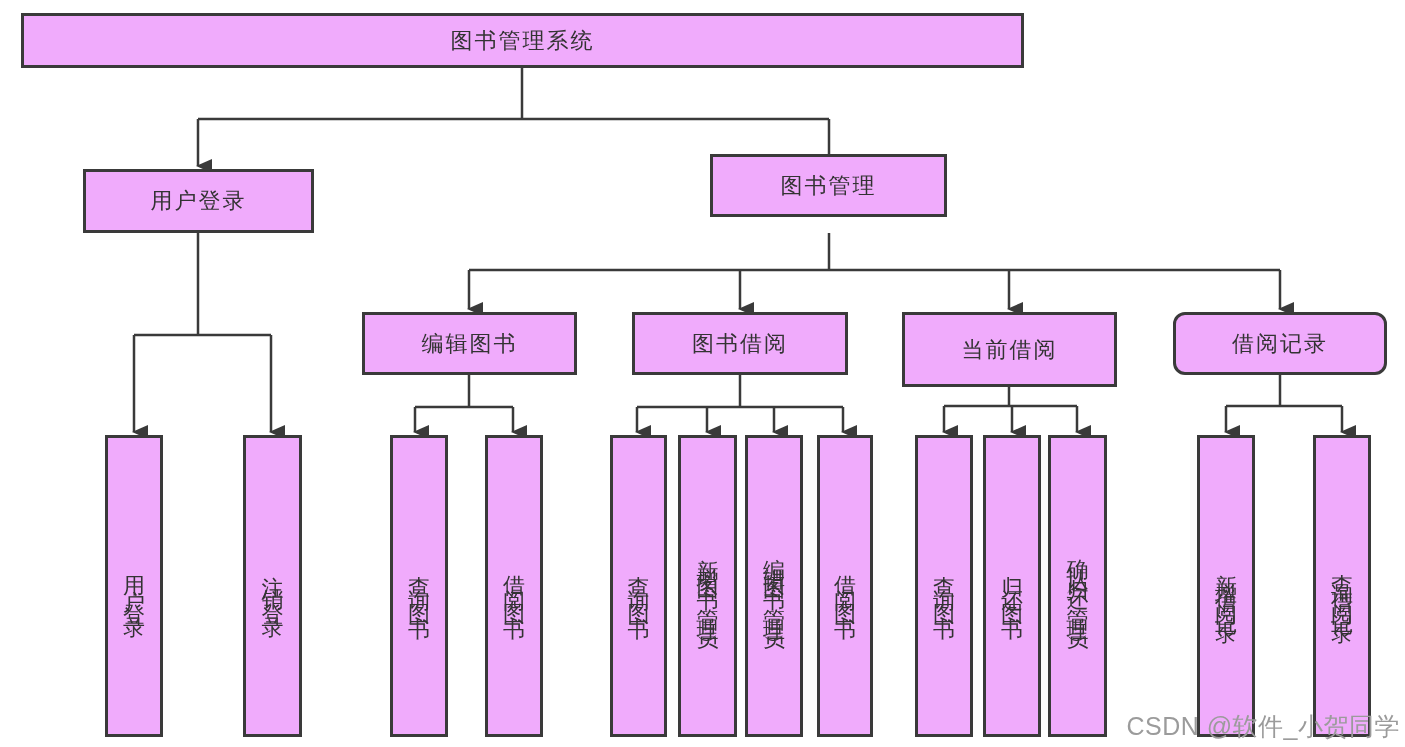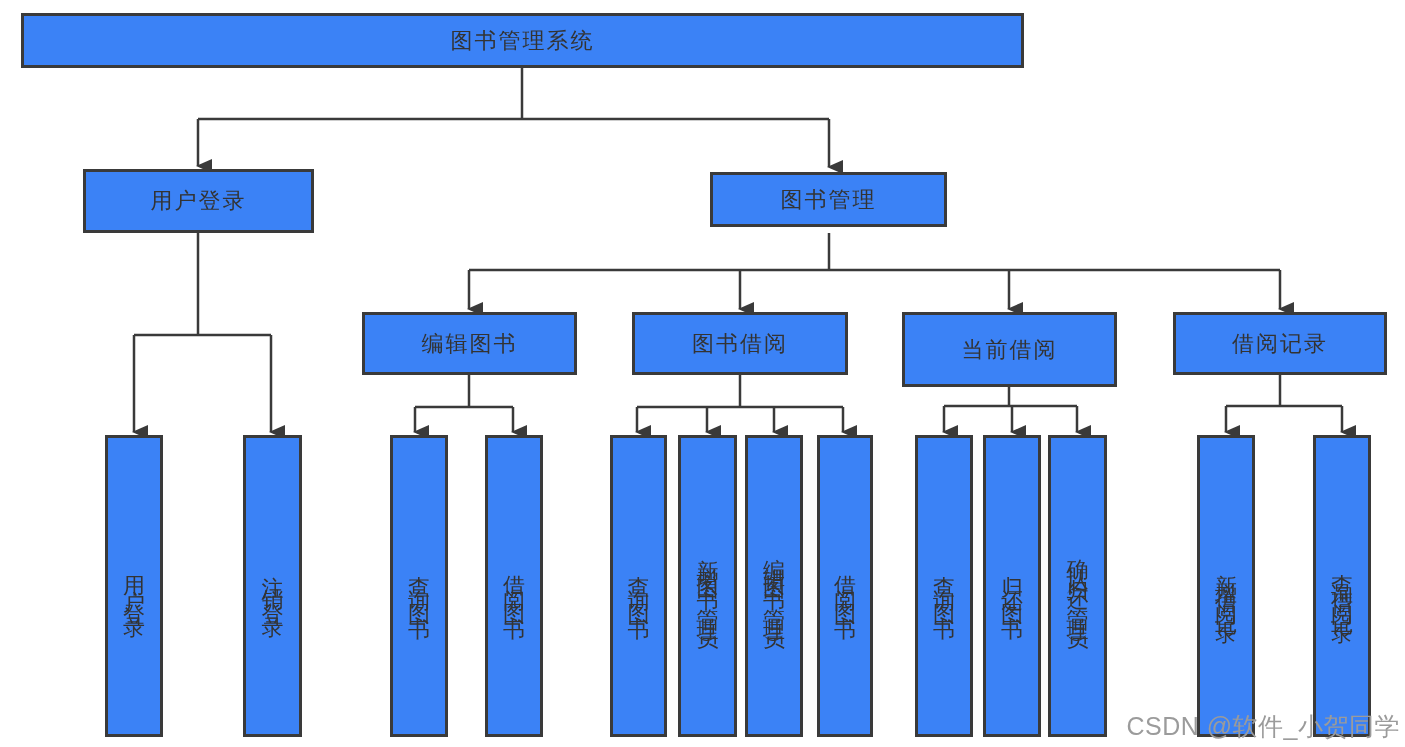--- a/index.html
+++ b/index.html
@@ -15,21 +15,21 @@
     width:1405px;height:747px;overflow:hidden;
   }
   .canvas{
     position:relative;width:1405px;height:747px;background:var(--bg);
   }
   .connectors{
     position:absolute;left:0;top:0;width:1405px;height:747px;z-index:1;
   }
   .node{
     position:absolute;z-index:2;
-    background:#3b82f6;border:3px solid var(--line);
+    background:#f0abfc;border:3px solid var(--line);
     display:flex;align-items:center;justify-content:center;
     color:var(--text);font-size:22px;line-height:1;
     letter-spacing:2px;
   }
   .node.vert{
     letter-spacing:0;
   }
   .node.vert .vtxt{
     writing-mode:vertical-rl;text-orientation:mixed;
     line-height:1;letter-spacing:10px;font-size:22px;color:var(--text);
@@ -96,34 +96,34 @@
     </g>
   </svg>
 
   <div class="node" style="left:21px;top:13px;width:1003px;height:55px;">
     <span>图书管理系统</span>
   </div>
 
   <div class="node" style="left:83px;top:169px;width:231px;height:64px;">
     <span>用户登录</span>
   </div>
-  <div class="node" style="left:710px;top:172px;width:237px;height:55px;">
+  <div class="node" style="left:710px;top:154px;width:237px;height:63px;">
     <span>图书管理</span>
   </div>
 
   <div class="node" style="left:362px;top:312px;width:215px;height:63px;">
     <span>编辑图书</span>
   </div>
   <div class="node" style="left:632px;top:312px;width:216px;height:63px;">
     <span>图书借阅</span>
   </div>
   <div class="node" style="left:902px;top:312px;width:215px;height:75px;">
     <span>当前借阅</span>
   </div>
-  <div class="node" style="left:1173px;top:312px;width:214px;height:63px;">
+  <div class="node" style="left:1173px;top:312px;width:214px;height:63px;border-radius:12px;">
     <span>借阅记录</span>
   </div>
 
   <div class="node vert" style="left:105px;top:435px;width:58px;height:302px;">
     <span class="vtxt sp-wide">用户登录</span>
   </div>
   <div class="node vert" style="left:243px;top:435px;width:59px;height:302px;">
     <span class="vtxt sp-wide">注销登录</span>
   </div>
 

